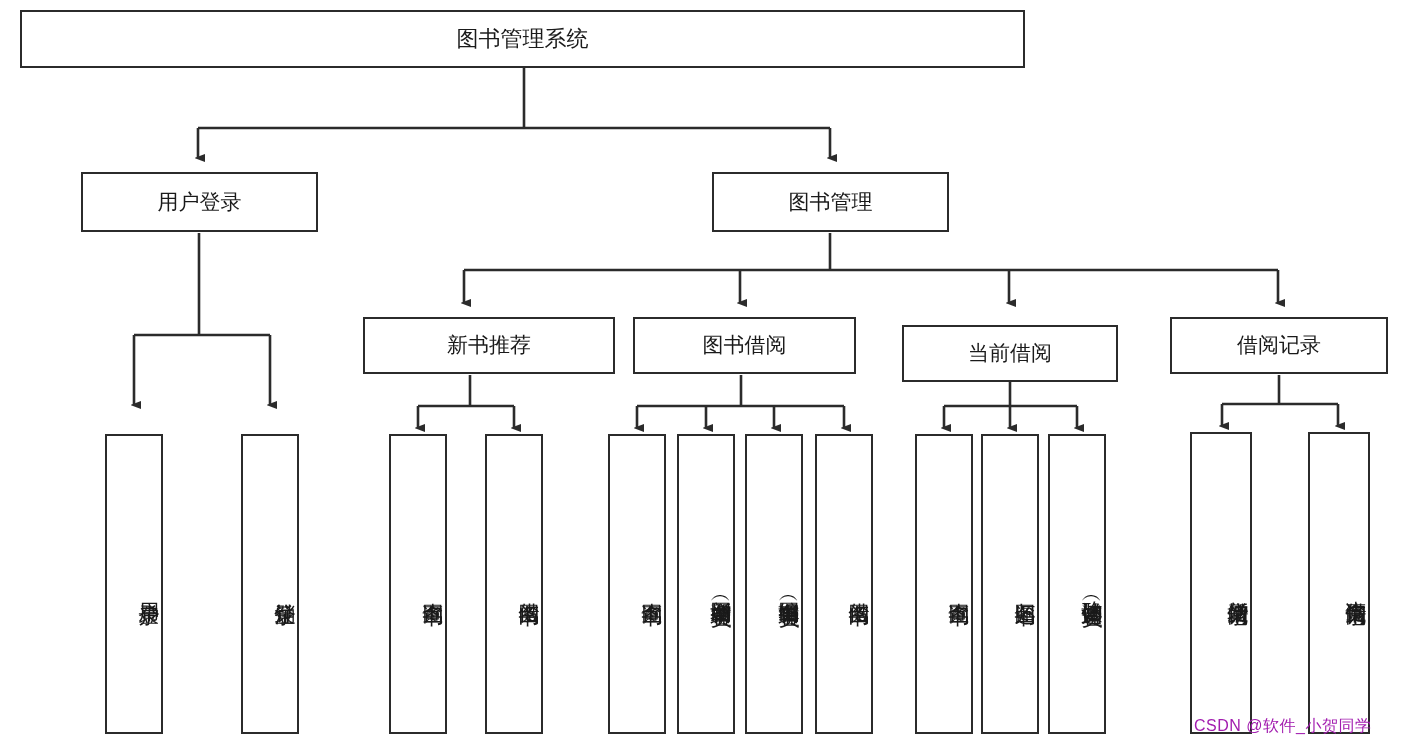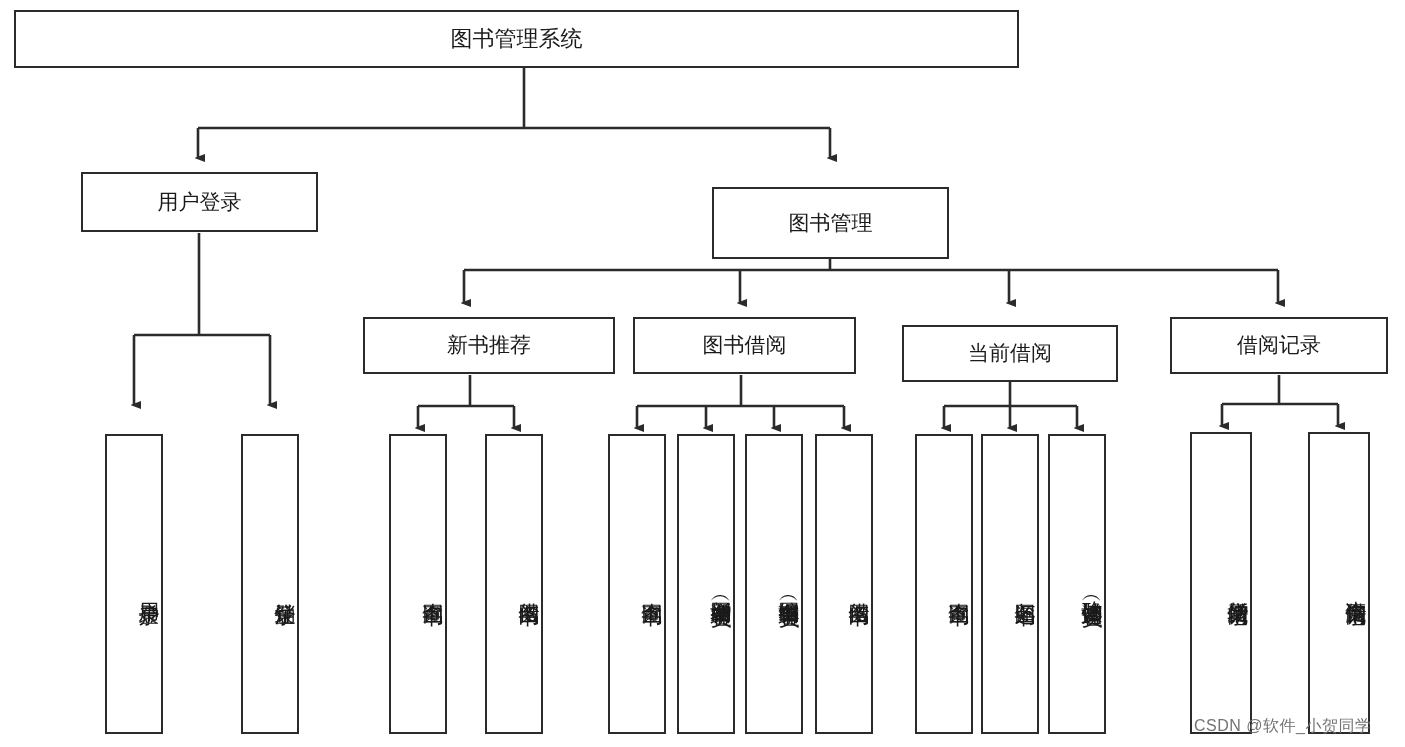--- a/index.html
+++ b/index.html
@@ -54,21 +54,21 @@
   }
   .node.leaf .vtext {
     writing-mode: vertical-rl;
     text-orientation: upright;
     display: block;
     white-space: nowrap;
   }
   .watermark {
     position: absolute;
     font-size: 16px;
-    color: #737373;
+    color: #a21caf;
     white-space: nowrap;
     letter-spacing: 0.5px;
   }
 </style>
 </head>
 <body>
 
 <div id="canvas">
 
   <svg id="edges" viewBox="0 0 1405 747" width="1405" height="747">
@@ -114,28 +114,28 @@
       <path d="M1010,406 L1010,428" marker-end="url(#arrow)"></path>
       <path d="M1077,406 L1077,428" marker-end="url(#arrow)"></path>
 
       <path d="M1279,375 L1279,404"></path>
       <path d="M1222,404 L1338,404"></path>
       <path d="M1222,404 L1222,426" marker-end="url(#arrow)"></path>
       <path d="M1338,404 L1338,426" marker-end="url(#arrow)"></path>
     </g>
   </svg>
 
-  <div class="node root" style="left:14px; top:10px; width:1005px; height:58px;">
+  <div class="node root" style="left:20px; top:10px; width:1005px; height:58px;">
     <span>图书管理系统</span>
   </div>
 
   <div class="node h" style="left:81px; top:172px; width:237px; height:60px;">
     <span>用户登录</span>
   </div>
-  <div class="node h" style="left:712px; top:172px; width:237px; height:72px;margin-top:15px;">
+  <div class="node h" style="left:712px; top:172px; width:237px; height:60px;">
     <span>图书管理</span>
   </div>
 
   <div class="node h" style="left:363px; top:317px; width:252px; height:57px;">
     <span>新书推荐</span>
   </div>
   <div class="node h" style="left:633px; top:317px; width:223px; height:57px;">
     <span>图书借阅</span>
   </div>
   <div class="node h" style="left:902px; top:325px; width:216px; height:57px;">

